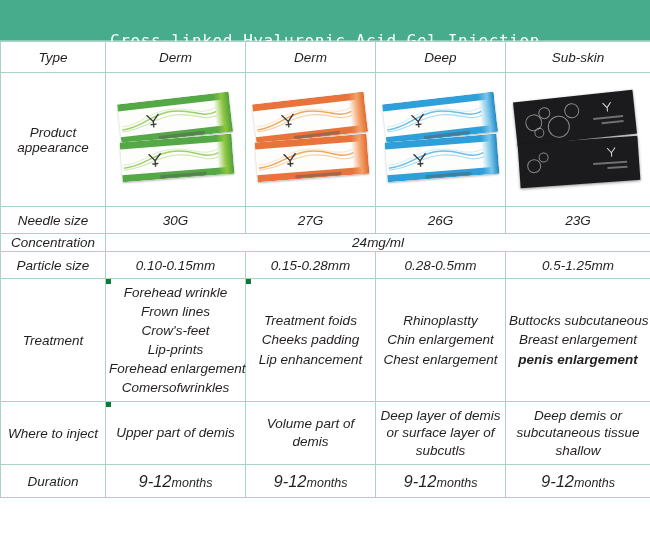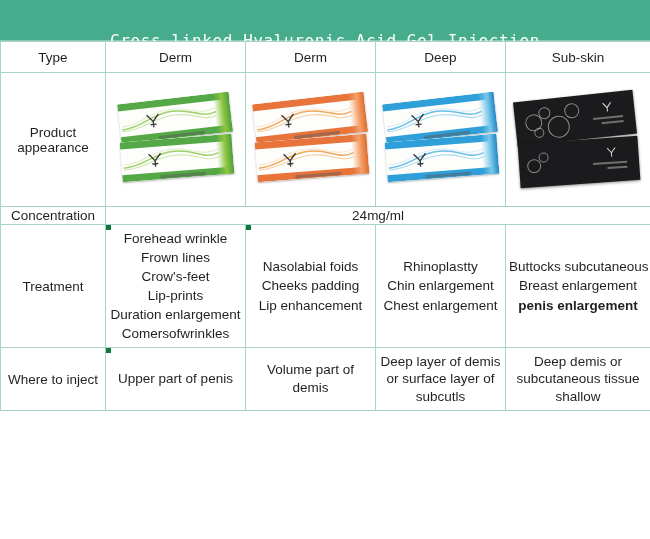--- a/index.html
+++ b/index.html
@@ -55,20 +55,21 @@
   table.grid td {
     border: 1px solid #a8d4c6;
     text-align: center;
     vertical-align: middle;
     font-size: 13.5px;
     color: #231f20;
     padding: 1px 3px;
     box-sizing: border-box;
     background: #ffffff;
     position: relative;
+    font-style: italic;
   }
   .col-label { width: 105px; }
   .col-fine  { width: 140px; }
   .col-derm  { width: 130px; }
   .col-deep  { width: 130px; }
   .col-sub   { width: 145px; }
 
   .row-head td { height: 31px; font-size: 14px; }
   .row-prod td { height: 134px; }
   .row-std td  { height: 27px; }
@@ -367,44 +368,58 @@
                     <path d="M1 1 L5 6 L9 1 M5 6 L5 10" stroke="#dddddd" stroke-width="1" fill="none"></path>
                   </svg>
                 <span class="bline" style="top:24px; width:34px;"></span>
                 <span class="bline" style="top:29px; width:20px;"></span>
               </span>
             </span>
           </span>
         </td>
       </tr>
 
+      <tr class="row-std">
+        <td class="rowlabel">Needle size</td>
+        <td>30G</td>
+        <td>27G</td>
+        <td>26G</td>
+        <td>23G</td>
+      </tr>
 
 
       <tr class="row-conc">
         <td class="rowlabel">Concentration</td>
         <td colspan="4" class="conc-val">24mg/ml</td>
       </tr>
 
+      <tr class="row-std">
+        <td class="rowlabel">Particle size</td>
+        <td>0.10-0.15mm</td>
+        <td>0.15-0.28mm</td>
+        <td>0.28-0.5mm</td>
+        <td>0.5-1.25mm</td>
+      </tr>
 
       <tr class="row-treat">
         <td class="rowlabel">Treatment</td>
 
         <td class="lines">
           <span class="corner-mark"></span>
           <span class="ln">Forehead wrinkle</span>
           <span class="ln">Frown lines</span>
           <span class="ln">Crow's-feet</span>
           <span class="ln">Lip-prints</span>
-          <span class="ln">Duration enlargement</span>
+          <span class="ln">Forehead enlargement</span>
           <span class="ln">Comersofwrinkles</span>
         </td>
 
         <td class="lines">
           <span class="corner-mark"></span>
-          <span class="ln">Nasolabial foids</span>
+          <span class="ln">Treatment foids</span>
           <span class="ln">Cheeks padding</span>
           <span class="ln">Lip enhancement</span>
         </td>
 
         <td class="lines">
           <span class="ln">Rhinoplastty</span>
           <span class="ln">Chin enlargement</span>
           <span class="ln">Chest enlargement</span>
         </td>
 
@@ -412,23 +427,38 @@
           <span class="ln">Buttocks subcutaneous</span>
           <span class="ln">Breast enlargement</span>
           <span class="ln strong">penis enlargement</span>
         </td>
       </tr>
 
       <tr class="row-inject">
         <td class="rowlabel">Where to inject</td>
         <td class="wrapcell">
           <span class="corner-mark"></span>
-          <span>Upper part of penis</span>
+          <span>Upper part of demis</span>
         </td>
         <td class="wrapcell">Volume part of demis</td>
         <td class="wrapcell">Deep layer of demis or surface layer of subcutls</td>
         <td class="wrapcell">Deep demis or subcutaneous tissue shallow</td>
       </tr>
 
+      <tr class="row-dur">
+        <td class="rowlabel">Duration</td>
+        <td>
+          <span class="dur-num">9-12</span><span class="dur-unit">months</span>
+        </td>
+        <td>
+          <span class="dur-num">9-12</span><span class="dur-unit">months</span>
+        </td>
+        <td>
+          <span class="dur-num">9-12</span><span class="dur-unit">months</span>
+        </td>
+        <td>
+          <span class="dur-num">9-12</span><span class="dur-unit">months</span>
+        </td>
+      </tr>
 
     </tbody>
   </table>
 </div>
 
 </body></html>

